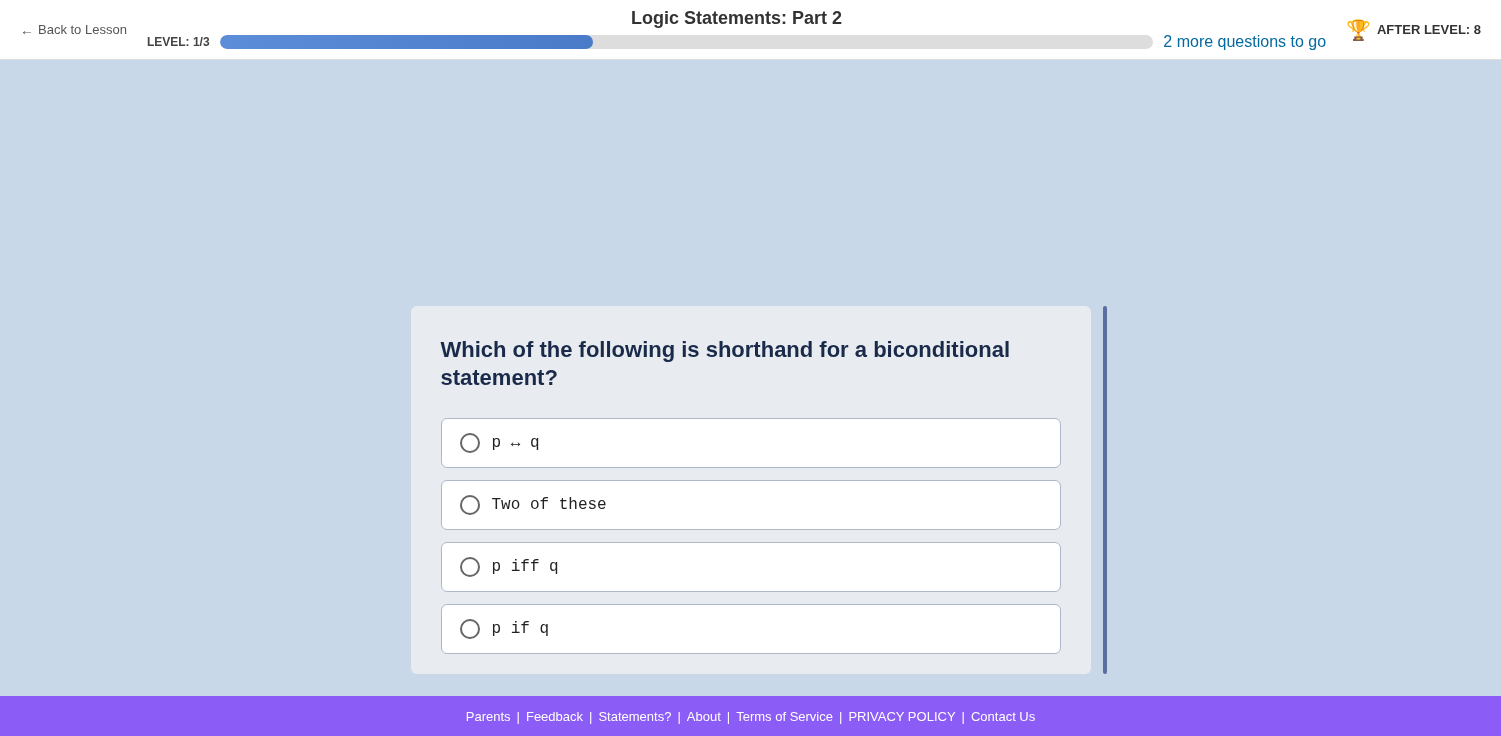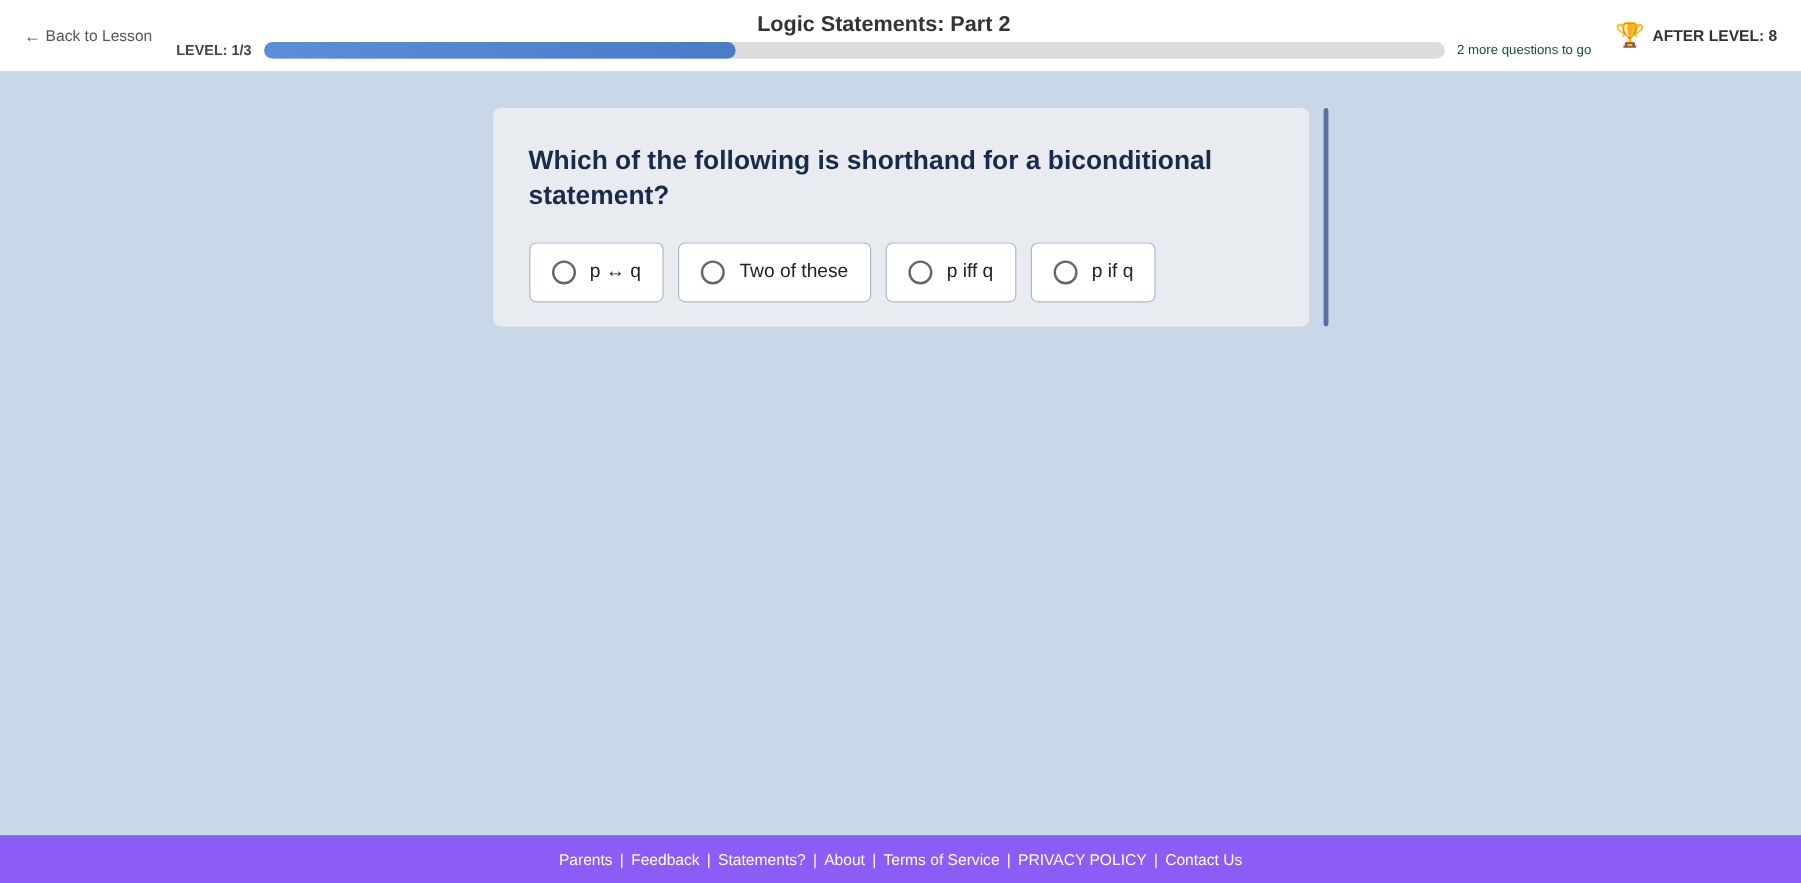--- a/index.html
+++ b/index.html
@@ -66,22 +66,22 @@
       border-radius: 7px;
       overflow: hidden;
     }
     .progress-bar-fill {
       height: 100%;
       background: linear-gradient(to right, #5b8dd9, #4a7bc8);
       border-radius: 7px;
       width: 40%;
     }
     .questions-remaining {
-      font-size: 11px;
-      color: #14532d;
+      font-size: 16px;
+      color: #0369a1;
       white-space: nowrap;
     }
     .after-level {
       display: flex;
       align-items: center;
       gap: 6px;
       font-size: 13px;
       font-weight: bold;
       color: #333;
       white-space: nowrap;
@@ -89,45 +89,46 @@
     .trophy-icon {
       font-size: 20px;
       color: #1a6b9e;
     }
 
     
     .main-content {
       flex: 1;
       display: flex;
       justify-content: center;
-      align-items: flex-start;
-      padding: 30px 20px 10px;
+      align-items: flex-end;
+      padding: 30px 20px 22px;
     }
 
     .question-card {
       background: #e8ecf0;
       border-radius: 6px;
       padding: 30px 30px 0 30px;
       width: 680px;
       position: relative;
     }
 
     .question-text {
       font-size: 22px;
       font-weight: bold;
       color: #1a2a4a;
       margin-bottom: 25px;
       line-height: 1.3;
     }
 
     .options-list {
       display: flex;
-      flex-direction: row;
+      flex-direction: column;
       gap: 12px;
       margin-bottom: 20px;
+      font-family: Liberation Mono, monospace;
     }
 
     .option-item {
       background: #fff;
       border: 1.5px solid #b0b8c8;
       border-radius: 6px;
       padding: 14px 18px;
       display: flex;
       align-items: center;
       gap: 12px;

